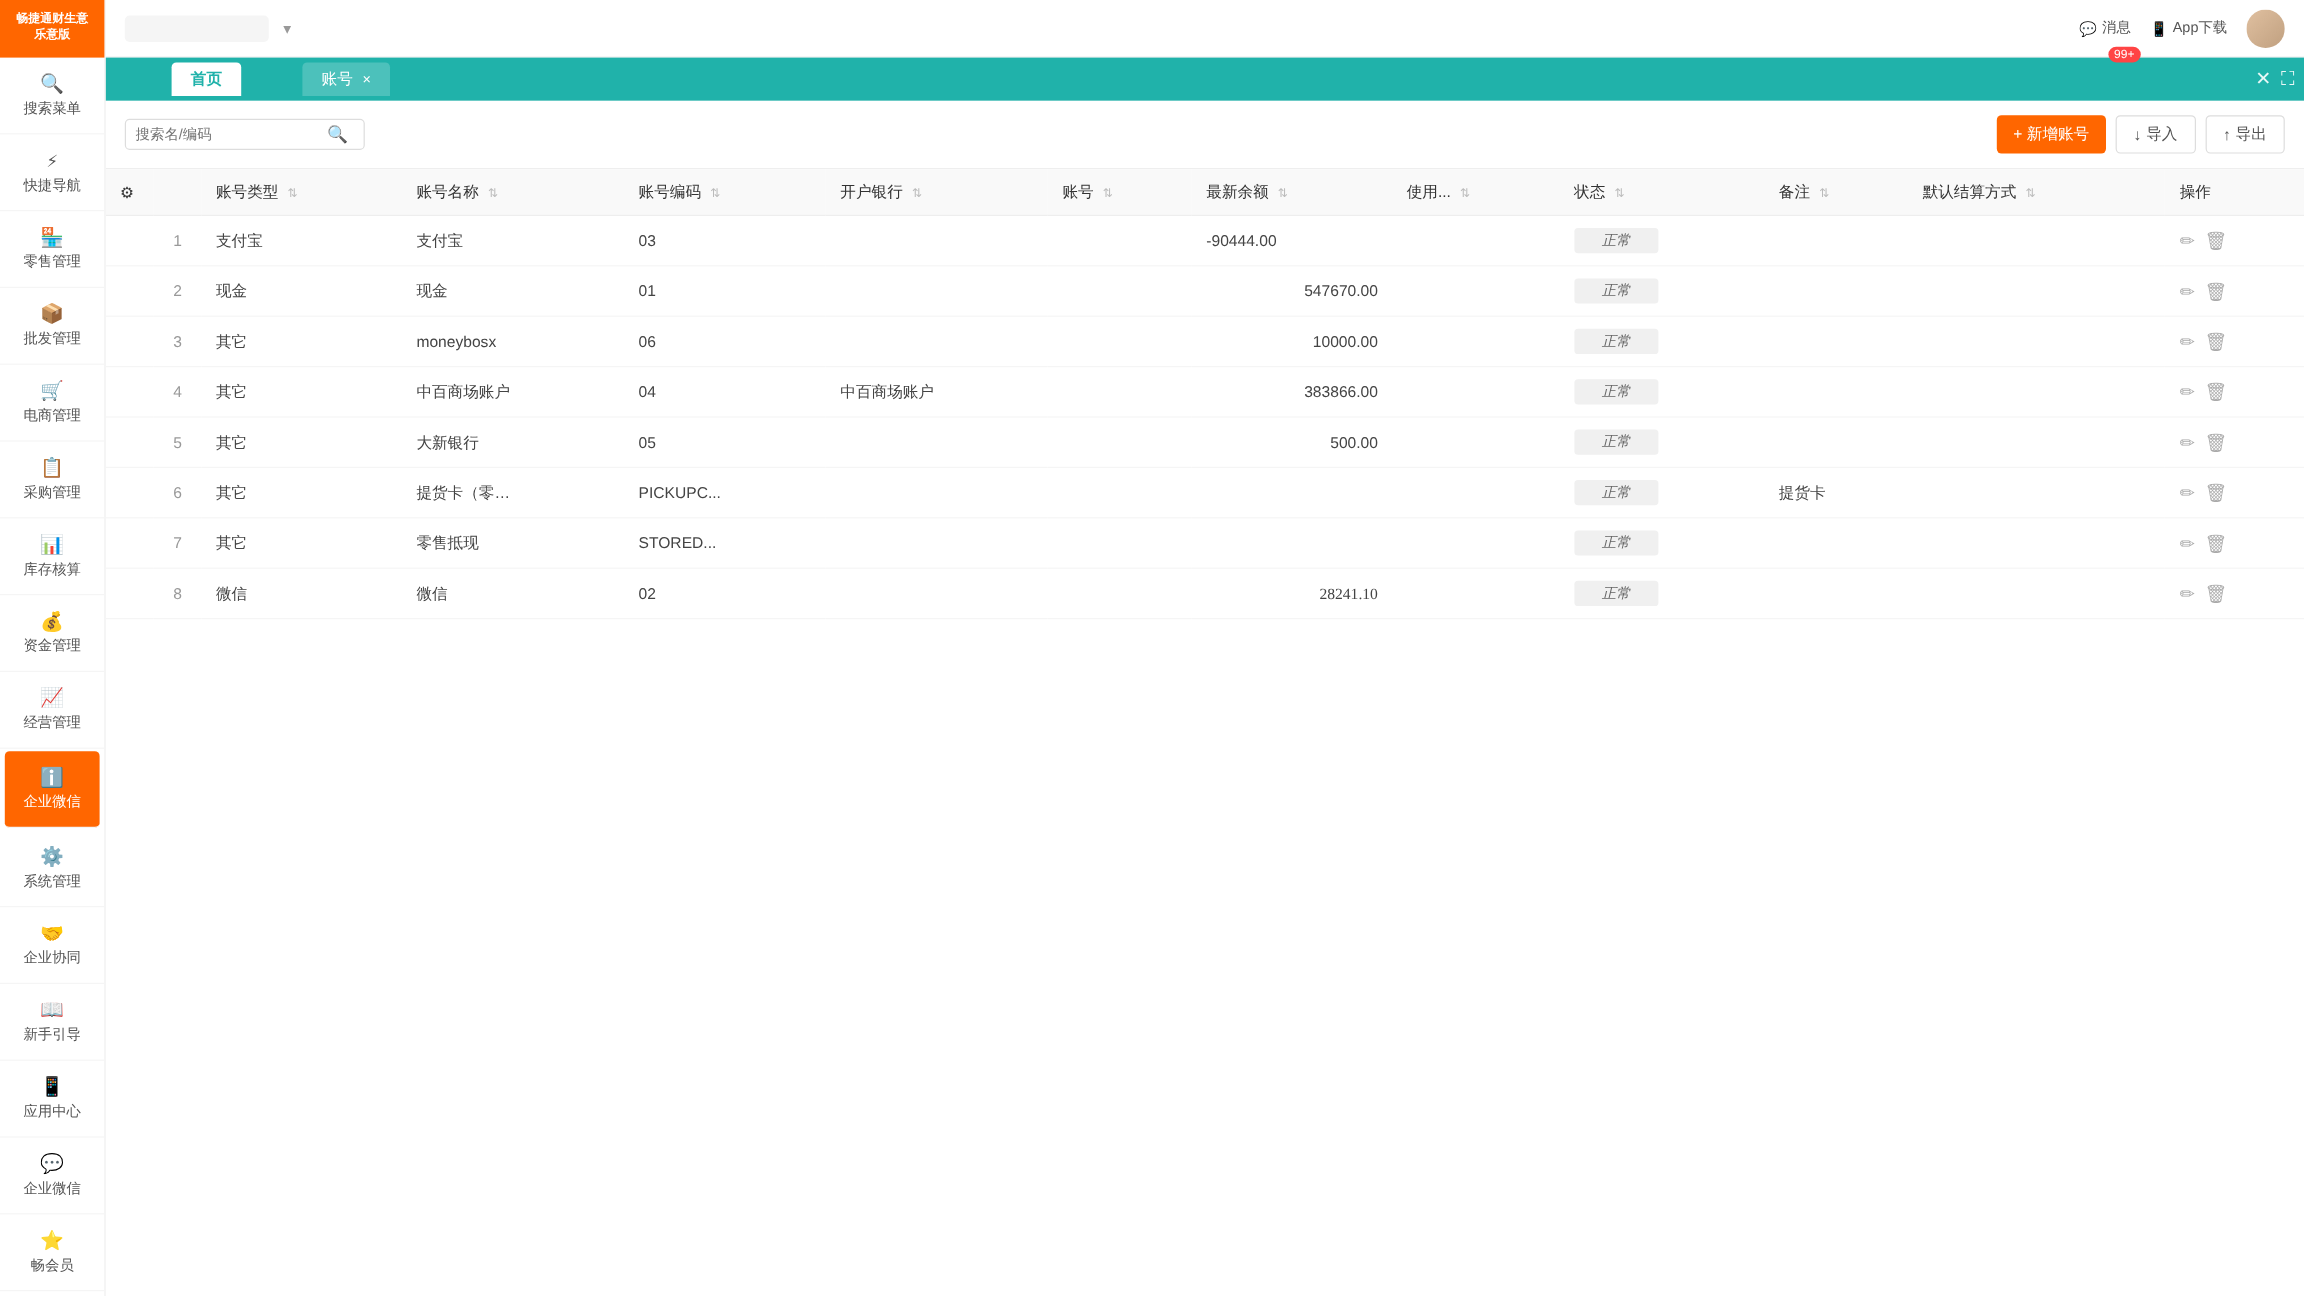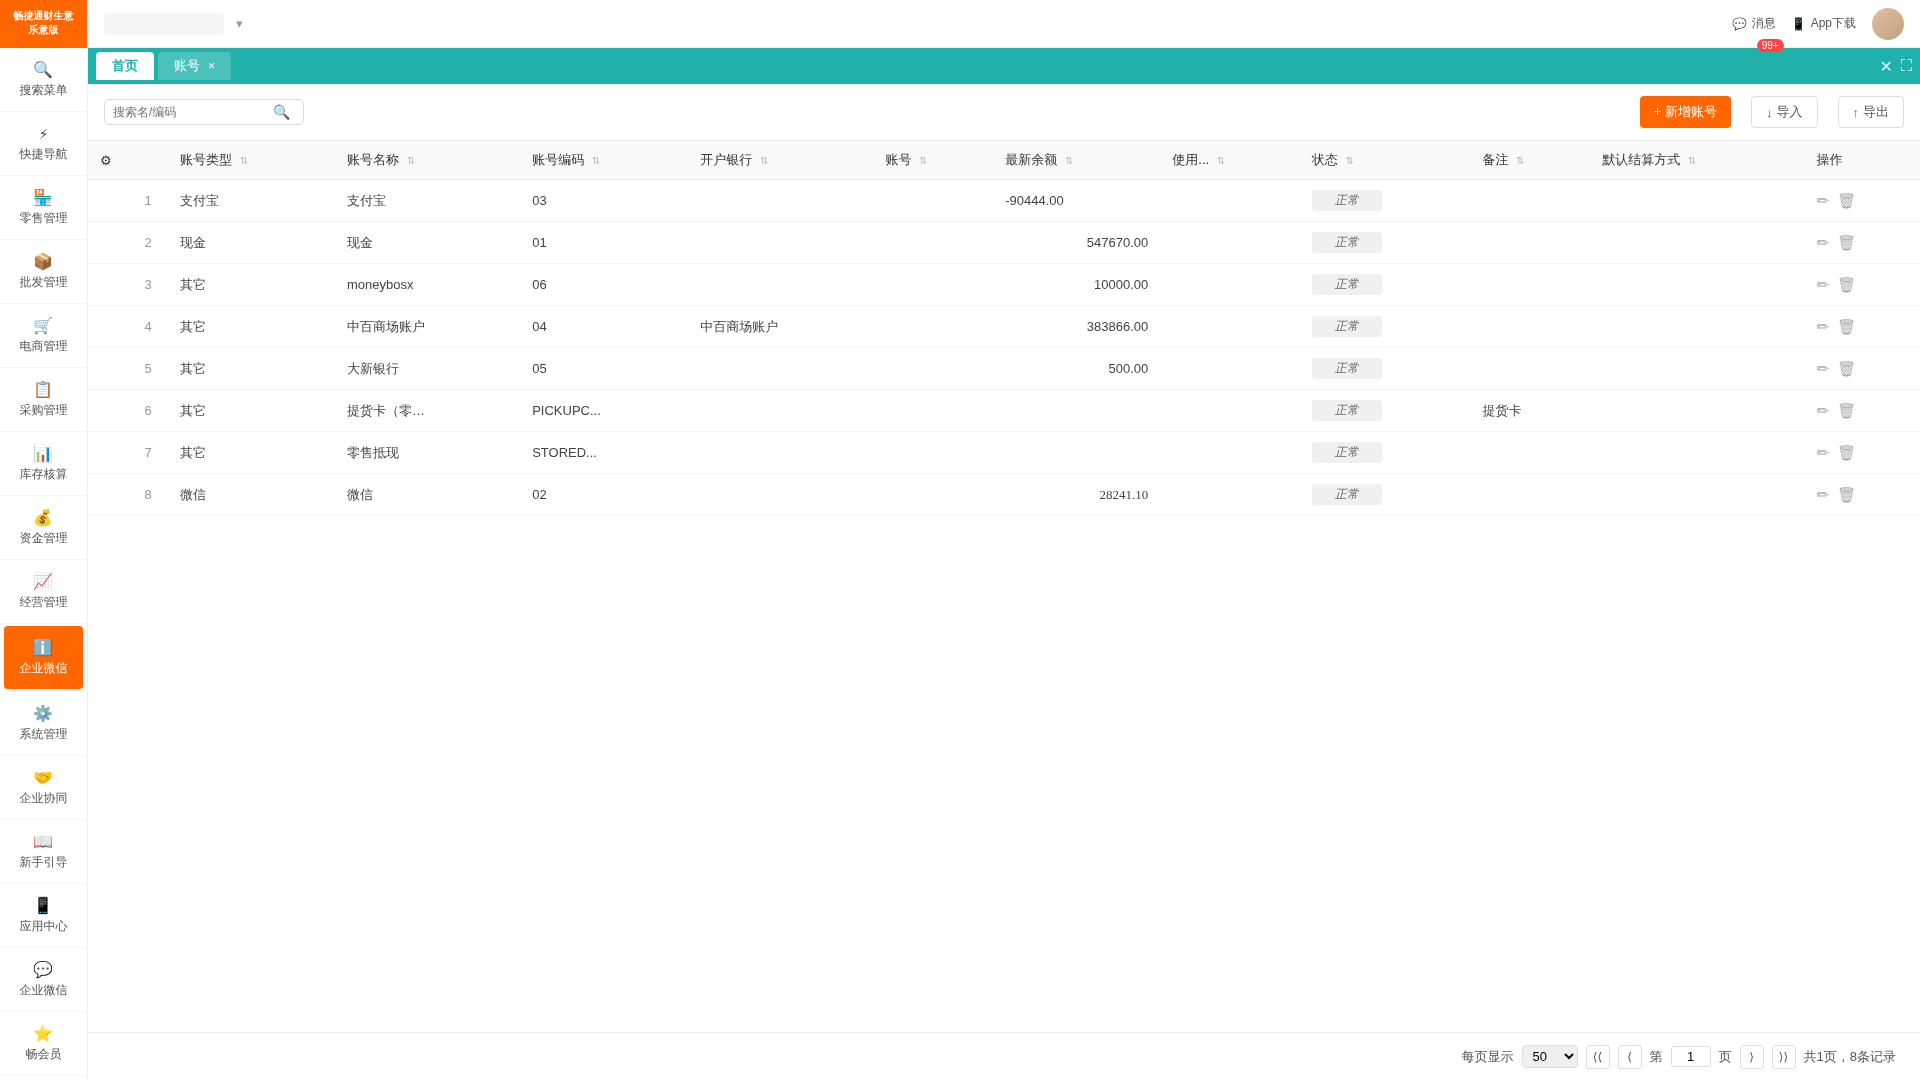--- a/index.html
+++ b/index.html
@@ -82,20 +82,21 @@
     }
     .tab {
       height: 28px;
       padding: 0 16px;
       border-radius: 4px 4px 0 0;
       display: flex;
       align-items: center;
       gap: 8px;
       font-size: 13px;
       cursor: pointer;
+      margin-left: 47px;
     }
     .tab.home { background: #fff; color: #20b2aa; font-weight: bold; }
     .tab.page { background: rgba(255,255,255,0.2); color: #fff; }
     .tab .close-icon { font-size: 12px; cursor: pointer; }
     .tab-bar-right { margin-left: auto; display: flex; align-items: center; gap: 8px; }
     .tab-action-btn { color: rgba(255,255,255,0.9); font-size: 16px; cursor: pointer; }
 
     
     .content-area {
       flex: 1;
@@ -122,21 +123,21 @@
       width: 200px;
     }
     .search-input {
       border: none;
       outline: none;
       font-size: 12px;
       color: #999;
       width: 160px;
     }
     .search-icon { color: #999; font-size: 14px; cursor: pointer; }
-    .toolbar-right { display: flex; gap: 20px; }
+    .toolbar-right { display: flex; gap: 8px; }
     .btn-primary {
       background: #ff6600;
       color: white;
       border: none;
       border-radius: 4px;
       padding: 6px 14px;
       cursor: pointer;
       font-size: 13px;
     }
     .btn-outline {
@@ -538,31 +539,15 @@
         <div class="col-actions">
           <span class="action-icon" title="编辑">✏</span>
           <span class="action-icon" title="删除">🗑</span>
         </div>
       </td>
     </tr>
           </tbody>
       </table>
     </div>
 
-    <div class="pagination">
-      <span>每页显示</span>
-      <select class="page-size-select">
-        <option>50</option>
-        <option>20</option>
-        <option>100</option>
-      </select>
-      <button class="page-nav-btn">⟨⟨</button>
-      <button class="page-nav-btn">⟨</button>
-      <span>第</span>
-      <input class="page-input" type="text" value="1" style="">
-      <span>页</span>
-      <button class="page-nav-btn">⟩</button>
-      <button class="page-nav-btn">⟩⟩</button>
-      <span>共1页，8条记录</span>
-    </div>
 
   </div>
 </div>
 
 </body></html>

